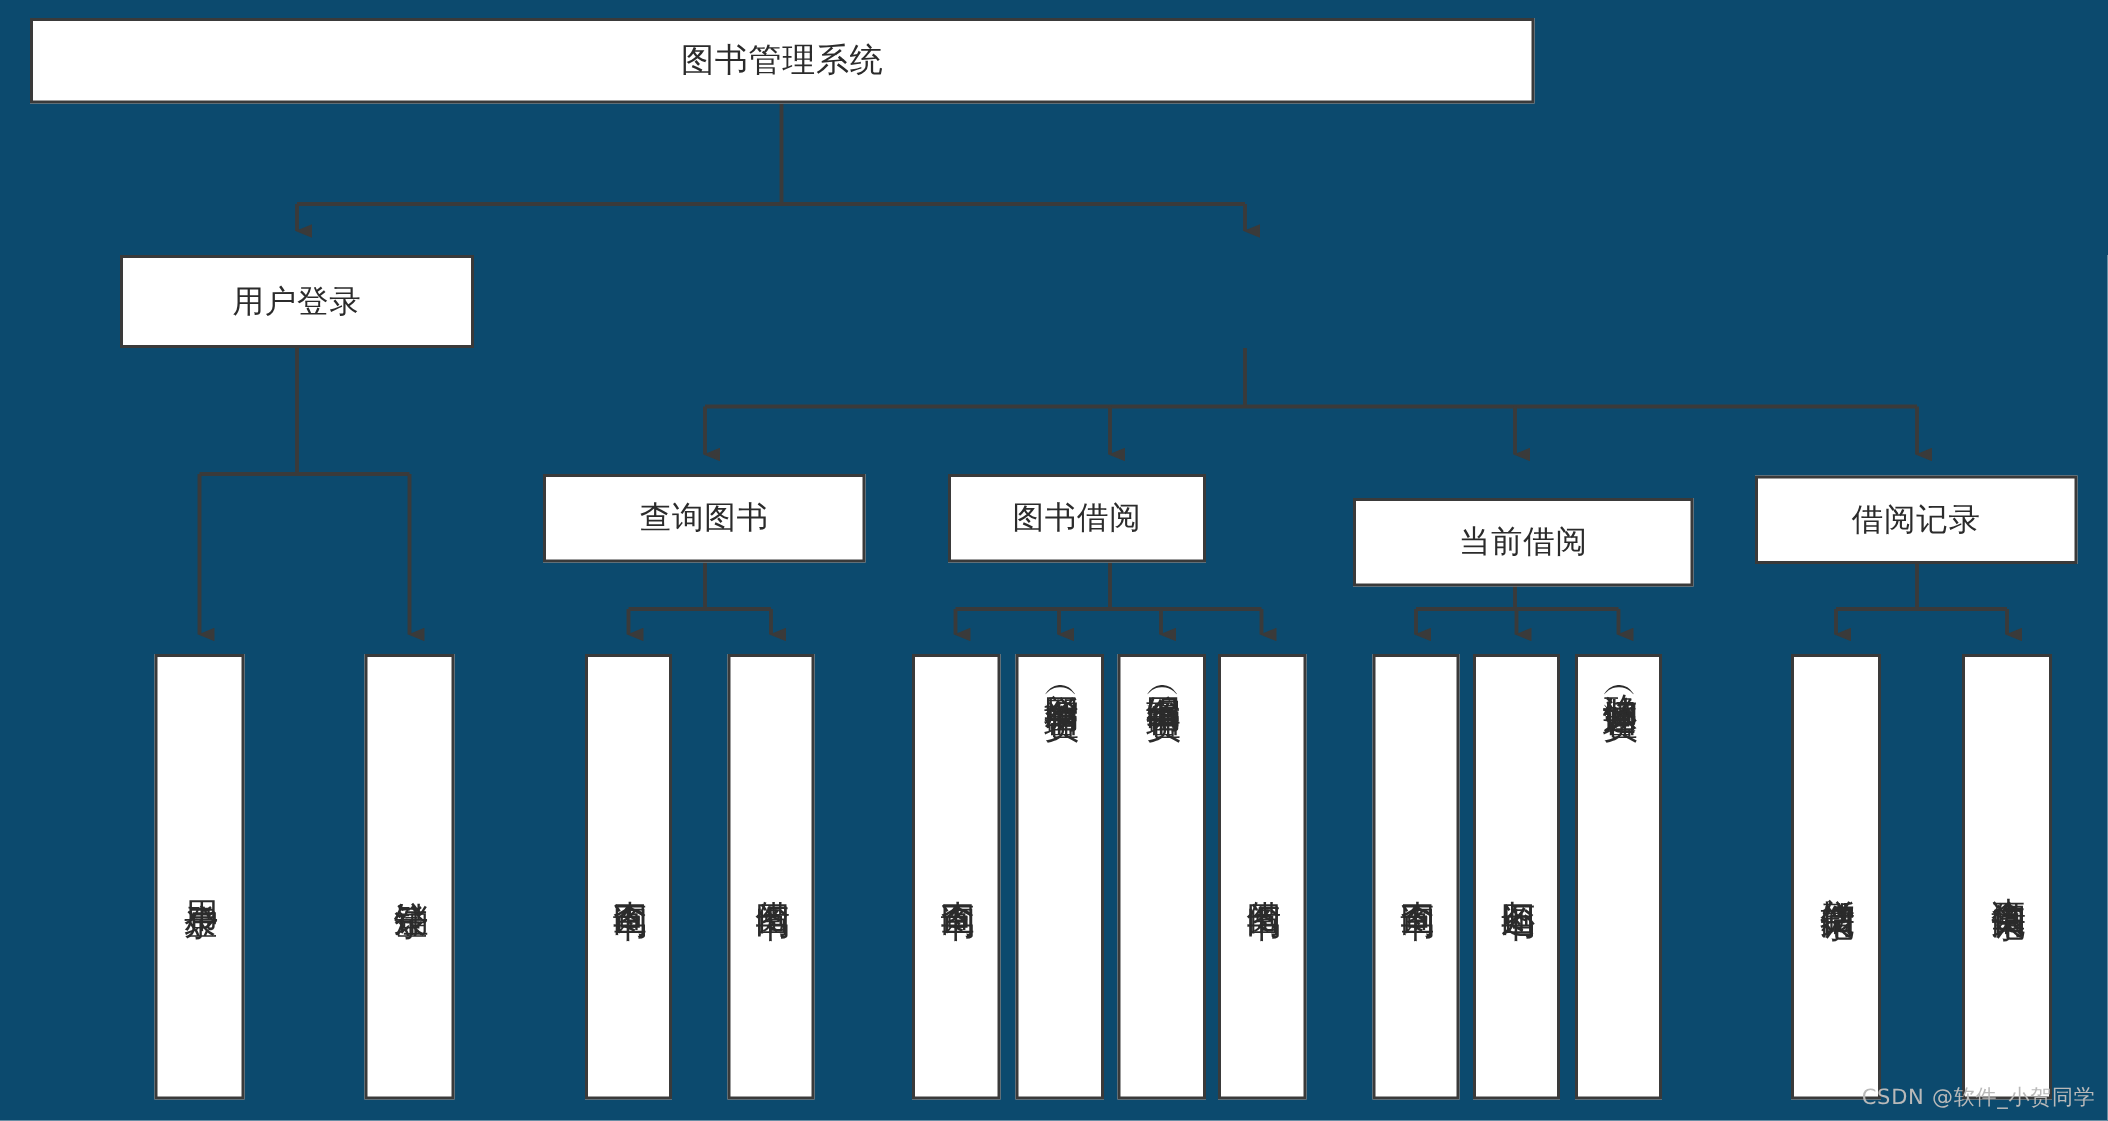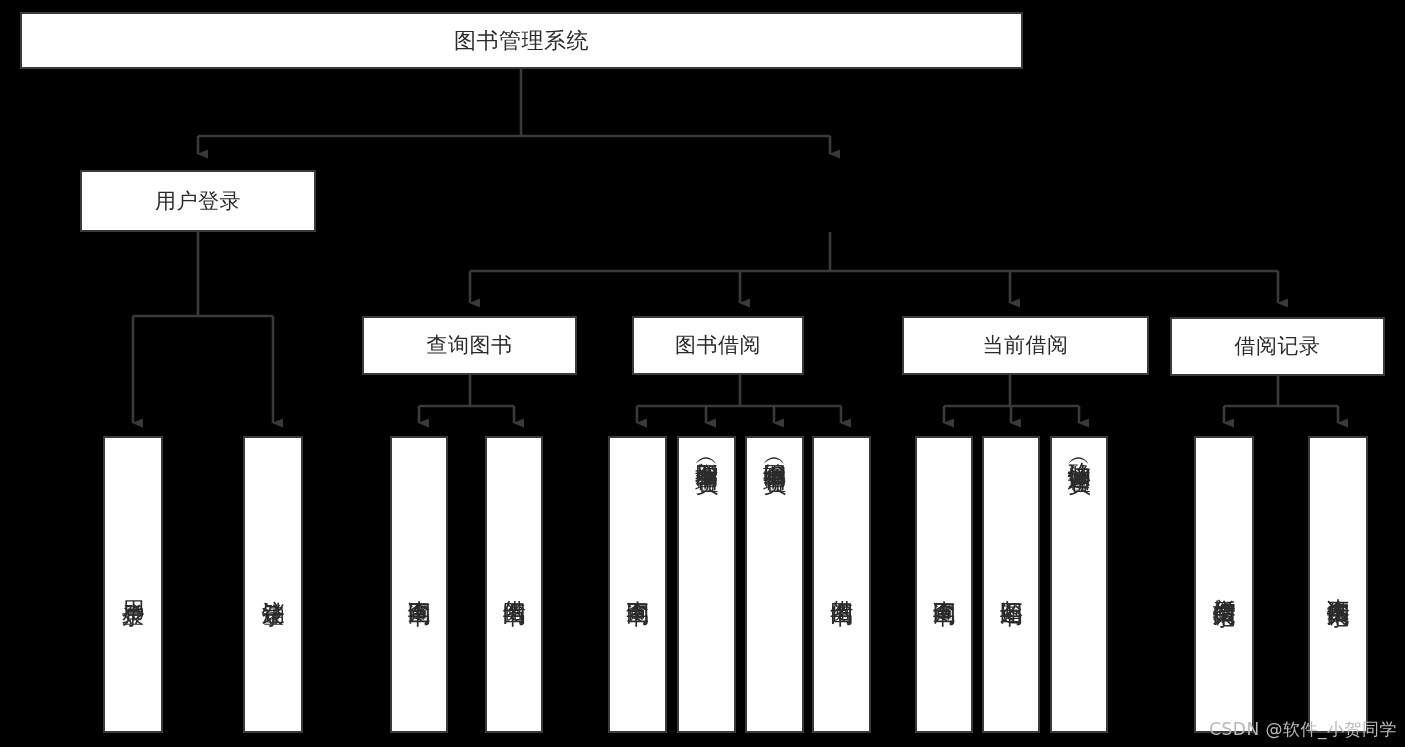--- a/index.html
+++ b/index.html
@@ -10,21 +10,21 @@
   body {
     width: 1405px;
     height: 747px;
     font-family: "DejaVu Sans", "Liberation Sans", sans-serif;
     overflow: hidden;
   }
   #diagram-root {
     position: relative;
     width: 1405px;
     height: 747px;
-    background: #000000;
+    background: #0c4a6e;
   }
   svg.connectors {
     position: absolute;
     left: 0;
     top: 0;
     width: 1405px;
     height: 747px;
     pointer-events: none;
   }
   .node {
@@ -65,21 +65,21 @@
     letter-spacing: 1.5px;
   }
   .node.vert.centered {
     align-items: center;
     padding-top: 0;
   }
   .watermark {
     position: absolute;
     right: 8px;
     bottom: 6px;
-    font-size: 17px;
+    font-size: 14px;
     color: #b9b9b9;
     letter-spacing: 0.5px;
     white-space: nowrap;
     margin-left: 18px;
   }
 </style>
 </head>
 <body>
 
 <div id="diagram-root">
@@ -144,21 +144,21 @@
 
 
   <div class="node horiz" style="left:362px; top:316px; width:215px; height:59px;">
     <span class="node-label">查询图书</span>
   </div>
 
   <div class="node horiz" style="left:632px; top:316px; width:172px; height:59px;">
     <span class="node-label">图书借阅</span>
   </div>
 
-  <div class="node horiz" style="left:902px; top:316px; width:247px; height:59px;text-align:center;">
+  <div class="node horiz" style="left:902px; top:332px; width:227px; height:59px;text-align:center;">
     <span class="node-label">当前借阅</span>
   </div>
 
   <div class="node horiz" style="left:1170px; top:317px; width:215px; height:59px;">
     <span class="node-label">借阅记录</span>
   </div>
 
   <div class="node vert centered" style="left:103px; top:436px; width:60px; height:297px;">
     <span class="node-label">用户登录</span>
   </div>

